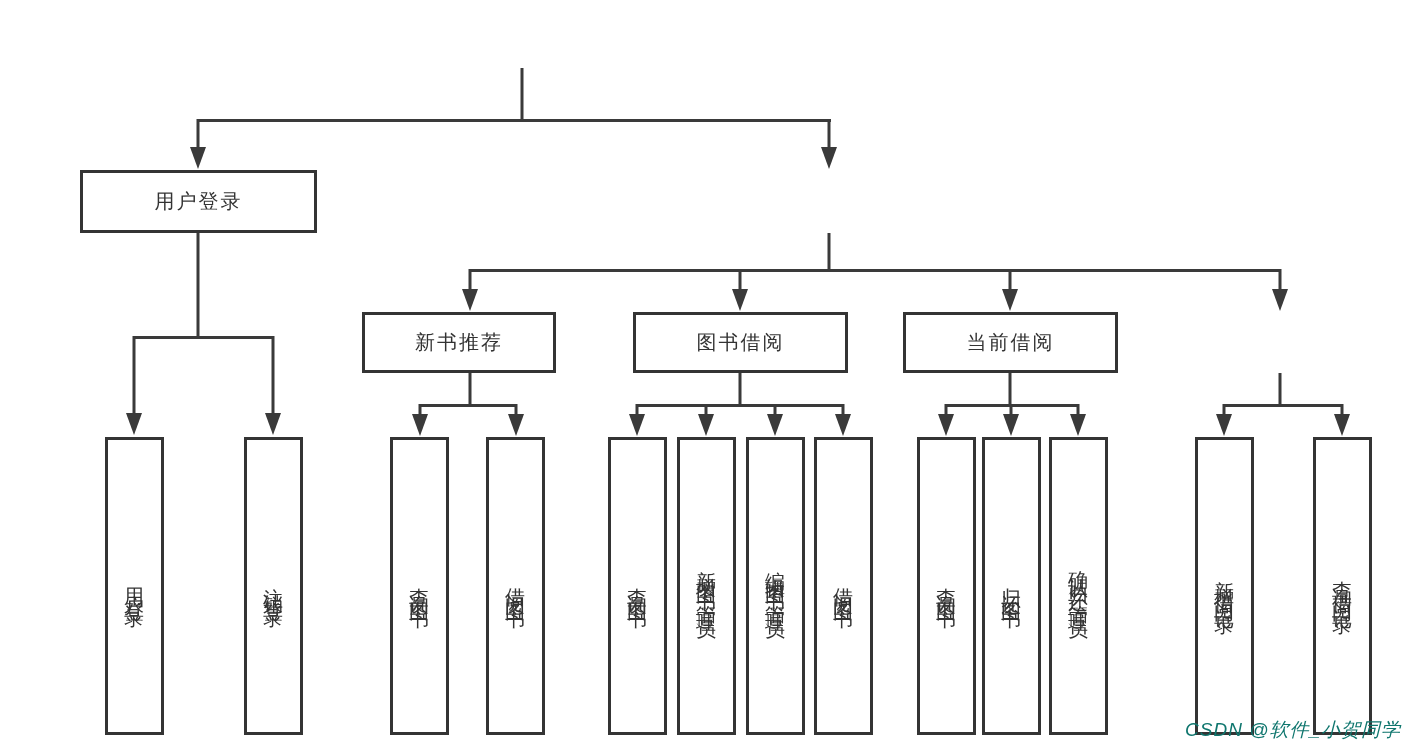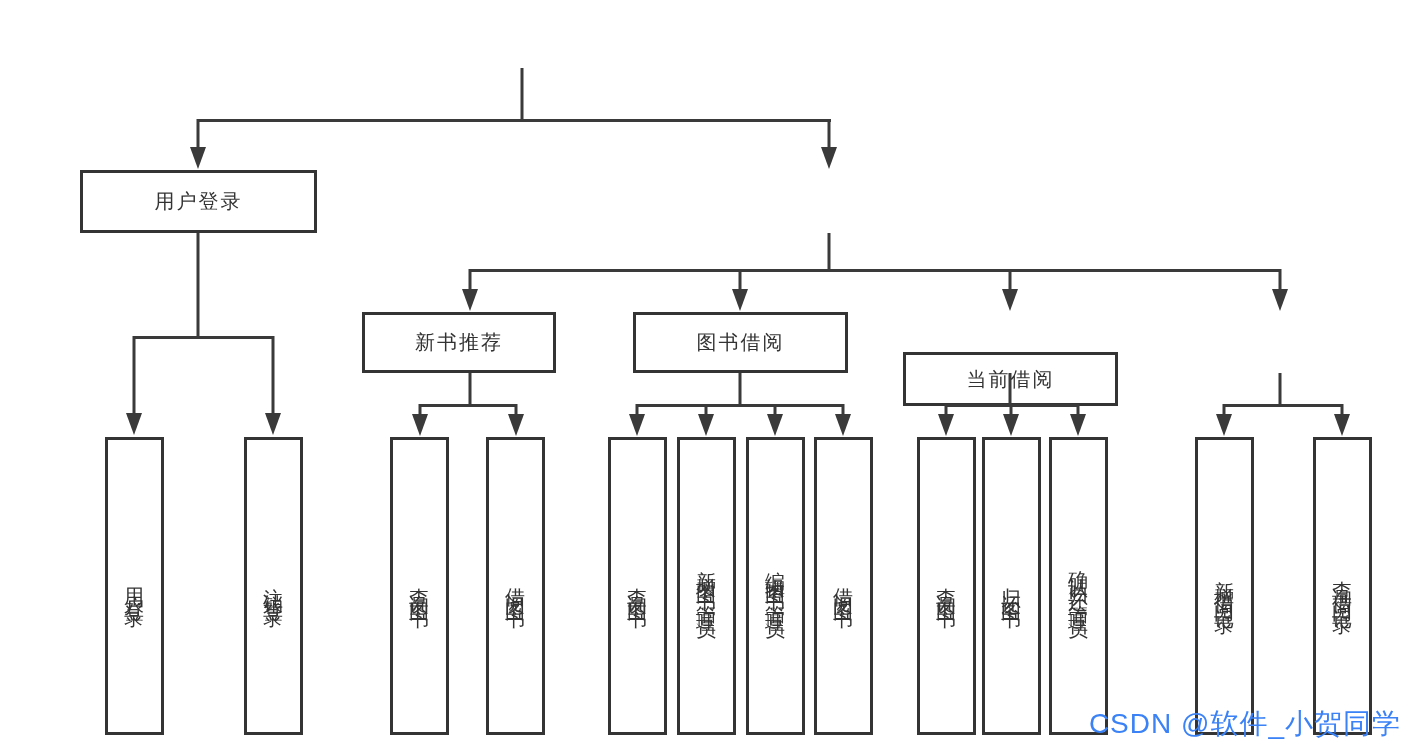--- a/index.html
+++ b/index.html
@@ -35,25 +35,26 @@
   .ar{
     position:absolute;width:0;height:0;
     border-left:8px solid transparent;
     border-right:8px solid transparent;
     border-top:22px solid #3a3a3a;
     transform:translateX(-8px);
   }
   #watermark{
     position:absolute;
     right:4px;bottom:4px;
-    font-size:28px;
-    color:#3b82f6;
+    font-size:19px;
+    color:#0f766e;
     letter-spacing:1px;
     z-index:10;
     white-space:nowrap;
+    font-style:italic;
   }
 </style>
 </head>
 <body>
 
 <div id="canvas">
 
 
   <span class="vl" style="left:522px;top:68px;height:52px;"></span>
   <span class="hl" style="left:197px;top:119px;width:634px;"></span>
@@ -77,21 +78,21 @@
   <span class="ar" style="left:470px;top:289px;"></span>
   <span class="vl" style="left:740px;top:269px;height:22px;"></span>
   <span class="ar" style="left:740px;top:289px;"></span>
   <span class="vl" style="left:1010px;top:269px;height:22px;"></span>
   <span class="ar" style="left:1010px;top:289px;"></span>
   <span class="vl" style="left:1280px;top:269px;height:22px;"></span>
   <span class="ar" style="left:1280px;top:289px;"></span>
 
   <div class="nbox" style="left:362px;top:312px;width:194px;height:61px;">新书推荐</div>
   <div class="nbox" style="left:633px;top:312px;width:215px;height:61px;">图书借阅</div>
-  <div class="nbox" style="left:903px;top:312px;width:215px;height:54px;margin-top:40px;">当前借阅</div>
+  <div class="nbox" style="left:903px;top:312px;width:215px;height:61px;">当前借阅</div>
 
   <span class="vl" style="left:470px;top:373px;height:33px;"></span>
   <span class="hl" style="left:420px;top:404px;width:97px;"></span>
   <span class="vl" style="left:420px;top:404px;height:12px;"></span>
   <span class="ar" style="left:420px;top:414px;"></span>
   <span class="vl" style="left:516px;top:404px;height:12px;"></span>
   <span class="ar" style="left:516px;top:414px;"></span>
 
   <span class="vl" style="left:740px;top:373px;height:33px;"></span>
   <span class="hl" style="left:637px;top:404px;width:207px;"></span>

